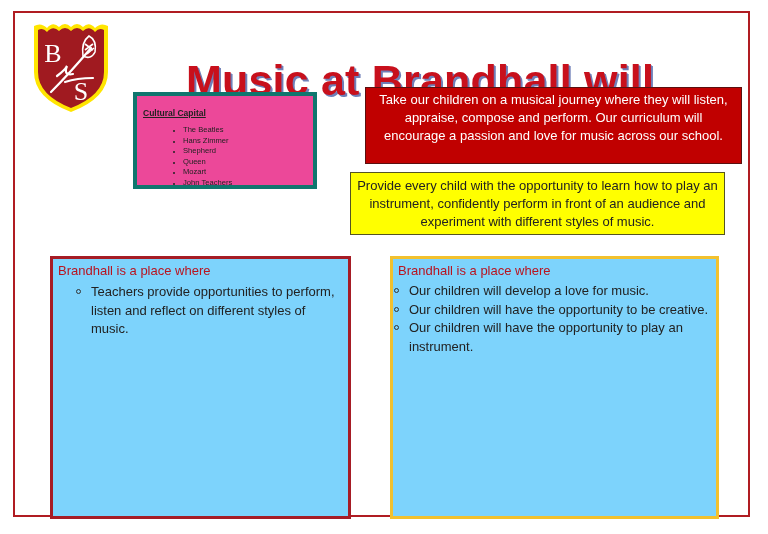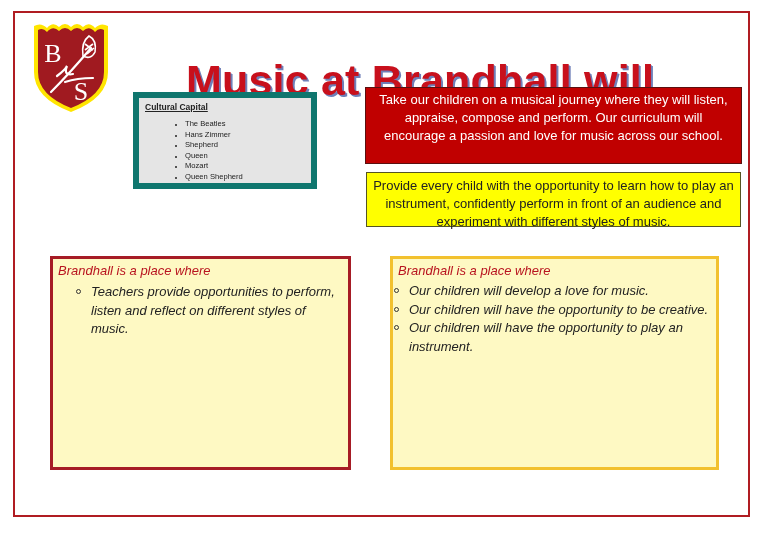--- a/index.html
+++ b/index.html
@@ -1,29 +1,29 @@
 <!DOCTYPE html>
 <html><head>
 <meta charset="utf-8">
 <style>
   html, body { margin:0; padding:0; background:#ffffff; }
   body { width:768px; height:534px; position:relative; overflow:hidden; font-family:"Liberation Sans", sans-serif; }
   .frame { position:absolute; left:13px; top:11px; width:737px; height:506px; border:2px solid #b01c22; box-sizing:border-box; }
   .logo { position:absolute; left:31px; top:20px; width:80px; height:94px; }
   .title { position:absolute; left:186px; top:14px; width:560px; font-size:43px; font-weight:bold; color:#c8101c; letter-spacing:0.2px; white-space:nowrap;
            text-shadow: 2px 2px 0 #6f7fb8, 1px 1px 0 #9aa6cf; line-height:52px;margin-top:40px; }
-  .cc { position:absolute; left:133px; top:92px; width:184px; height:97px; background:#e5e5e5; border:6px solid #0f766e; box-sizing:border-box; padding:4px 6px; color:#222; }
+  .cc { position:absolute; left:133px; top:92px; width:184px; height:97px; background:#ec4899; border:4px solid #0f766e; box-sizing:border-box; padding:12px 6px; color:#222; }
   .cc-title { font-size:8.5px; font-weight:bold; text-decoration:underline; margin:0 0 4px 0; }
   .cc ul { margin:7px; padding:0 0 0 33px; list-style:disc; font-size:7.6px; line-height:10.6px; }
   .cc ul li::marker { font-size:6px; }
   .redbox { position:absolute; left:365px; top:87px; width:377px; height:77px; background:#c00000; border:1px solid #5a1010; box-sizing:border-box;
             color:#ffffff; font-size:13px; line-height:18.2px; text-align:center; padding:3px 8px; }
-  .yellowbox { position:absolute; left:350px; top:172px; width:375px; height:55px; background:#ffff00; border:1px solid #555522; box-sizing:border-box;
-               color:#222; font-size:13px; line-height:18.2px; text-align:center; padding:4px 4px;margin-left:16px; }
-  .panel { position:absolute; top:256px; height:214px; box-sizing:border-box; background:#fef9c3;font-style:italic; }
+  .yellowbox { position:absolute; left:350px; top:172px; width:375px; height:63px; background:#ffff00; border:1px solid #555522; box-sizing:border-box;
+               color:#222; font-size:13px; line-height:18.2px; text-align:center; padding:4px 4px; }
+  .panel { position:absolute; top:256px; height:263px; box-sizing:border-box; background:#7dd3fc; }
   .panel-left { left:50px; width:301px; border:3px solid #a61c25; }
   .panel-right { left:390px; width:329px; border:3px solid #f2c12e; }
   .panel-head { color:#b8141f; font-size:13px; margin:4px 0 0 5px; line-height:16px; }
   .panel ul { margin:4px 0 0 0; padding:0 6px 0 38px; list-style:none; font-size:13px; line-height:18.5px; color:#222; }
   .panel-right ul { padding-left:16px; margin-top:3px; }
   .panel li { position:relative; }
   .panel li .bullet { position:absolute; left:-15px; top:6px; width:5px; height:5px; border:1px solid #333; border-radius:50%; box-sizing:border-box; }
 </style>
 </head>
 <body>
@@ -51,21 +51,21 @@
 <div class="title">Music at Brandhall will…</div>
 
 <div class="cc">
   <div class="cc-title">Cultural Capital</div>
   <ul>
     <li>The Beatles</li>
     <li>Hans Zimmer</li>
     <li>Shepherd</li>
     <li>Queen</li>
     <li>Mozart</li>
-    <li>Queen Shepherd</li>
+    <li>John Teachers</li>
   </ul>
 </div>
 
 <div class="redbox">Take our children on a musical journey where they will listen, appraise, compose and perform. Our curriculum will encourage a passion and love for music across our school.</div>
 
 <div class="yellowbox">Provide every child with the opportunity to learn how to play an instrument, confidently perform in front of an audience and experiment with different styles of music.</div>
 
 <div class="panel panel-left">
   <div class="panel-head">Brandhall is a place where</div>
   <ul>

